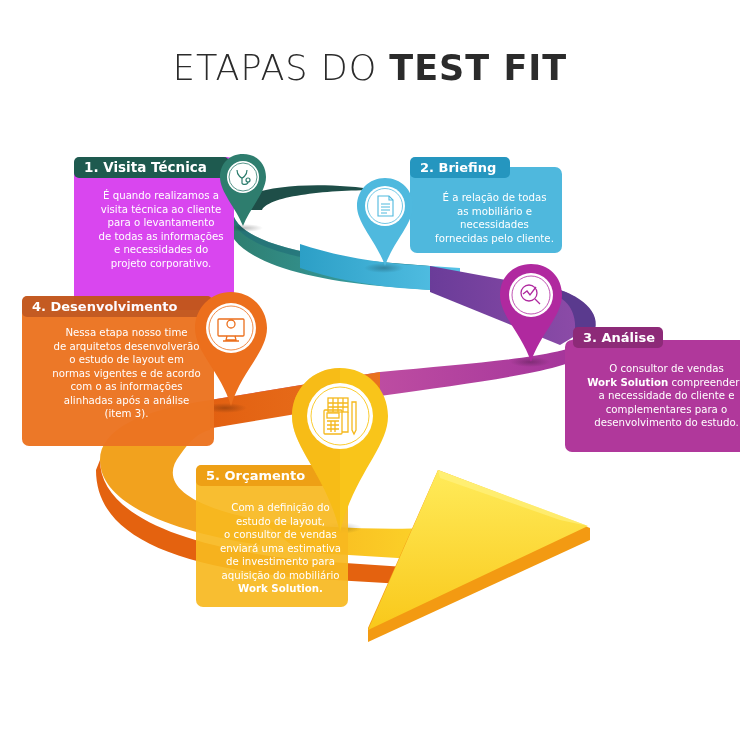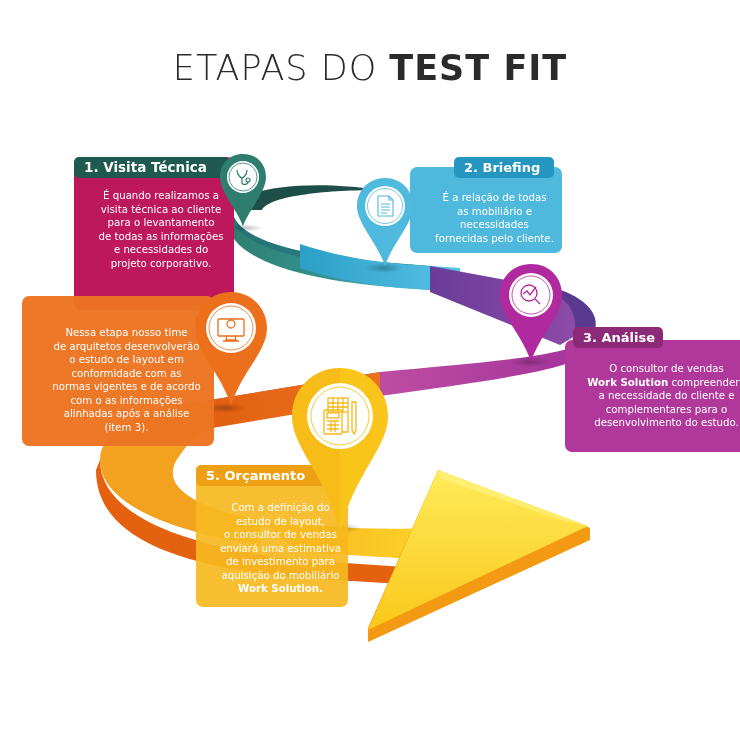--- a/index.html
+++ b/index.html
@@ -81,59 +81,59 @@
   <path d="M438 470 L 588 526 L 368 630 Z" fill="url(#gArrow)"></path>
   <path d="M438 470 L 588 526 L 560 520 L 440 478 Z" fill="#FFF48A" opacity="0.55"></path>
 
   <ellipse cx="245" cy="228" rx="18" ry="4" fill="url(#gShadow)"></ellipse>
   <ellipse cx="384" cy="268" rx="20" ry="5" fill="url(#gShadow)"></ellipse>
   <ellipse cx="530" cy="362" rx="20" ry="5" fill="url(#gShadow)"></ellipse>
   <ellipse cx="225" cy="408" rx="22" ry="5" fill="url(#gShadow)"></ellipse>
   <ellipse cx="338" cy="528" rx="24" ry="6" fill="url(#gShadow)"></ellipse>
 </svg>
 
-<div class="box" style="left:74px; top:157px; width:160px; height:153px; background:#be185d;">
+<div class="box" style="left:74px; top:157px; width:160px; height:153px; background:#d946ef;">
   <div class="head" style="left:0; top:0; background:#1E5A4F; font-size:13.5px; width:135px;">1. Visita Técnica</div>
   <div class="body" style="left:12px; top:32px; width:150px; font-size:10.2px; line-height:13.5px;">
     <span>É quando realizamos a</span>
     <span>visita técnica ao cliente</span>
     <span>para o levantamento</span>
     <span>de todas as informações</span>
     <span>e necessidades do</span>
     <span>projeto corporativo.</span>
   </div>
 </div>
 
 <div class="box" style="left:410px; top:167px; width:152px; height:86px; background:#4FB8DD;">
-  <div class="head" style="left:0; top:-10px; background:#2596BF; width:80px;margin-left:44px;">2. Briefing</div>
+  <div class="head" style="left:0; top:-10px; background:#2596BF; width:80px;">2. Briefing</div>
   <div class="body" style="left:12px; top:24px; width:145px; font-size:10.2px; line-height:13.5px;">
     <span>É a relação de todas</span>
     <span>as mobiliário e</span>
     <span>necessidades</span>
     <span>fornecidas pelo cliente.</span>
   </div>
 </div>
 
 <div class="box" style="left:537px; top:340px; width:182px; height:112px; background:#B0389B;margin-left:28px;">
   <div class="head" style="left:8px; top:-13px; background:#8D2A78; width:70px;">3. Análise</div>
   <div class="body" style="left:14px; top:22px; width:175px; font-size:10.2px; line-height:13.5px;">
     <span>O consultor de vendas</span>
     <span><b>Work Solution</b> compreenderá</span>
     <span>a necessidade do cliente e</span>
     <span>complementares para o</span>
     <span>desenvolvimento do estudo.</span>
   </div>
 </div>
 
 <div class="box" style="left:22px; top:296px; width:192px; height:150px; background:#EC7422; opacity:0.97;">
+  <div class="head" style="left:0; top:0; background:#C3561B; width:170px;">4. Desenvolvimento</div>
   <div class="body" style="left:12px; top:30px; width:185px; font-size:10.2px; line-height:13.5px;">
     <span>Nessa etapa nosso time</span>
     <span>de arquitetos desenvolverão</span>
     <span>o estudo de layout em</span>
-    <span>conformidade com as</span>
     <span>normas vigentes e de acordo</span>
     <span>com o as informações</span>
     <span>alinhadas após a análise</span>
     <span>(item 3).</span>
   </div>
 </div>
 
 <div class="box" style="left:196px; top:465px; width:152px; height:142px; background:rgba(247,184,31,0.92);">
   <div class="head" style="left:0; top:0; background:#EEA015; width:132px;">5. Orçamento</div>
   <div class="body" style="left:12px; top:36px; width:145px; font-size:10.2px; line-height:13.5px;">

